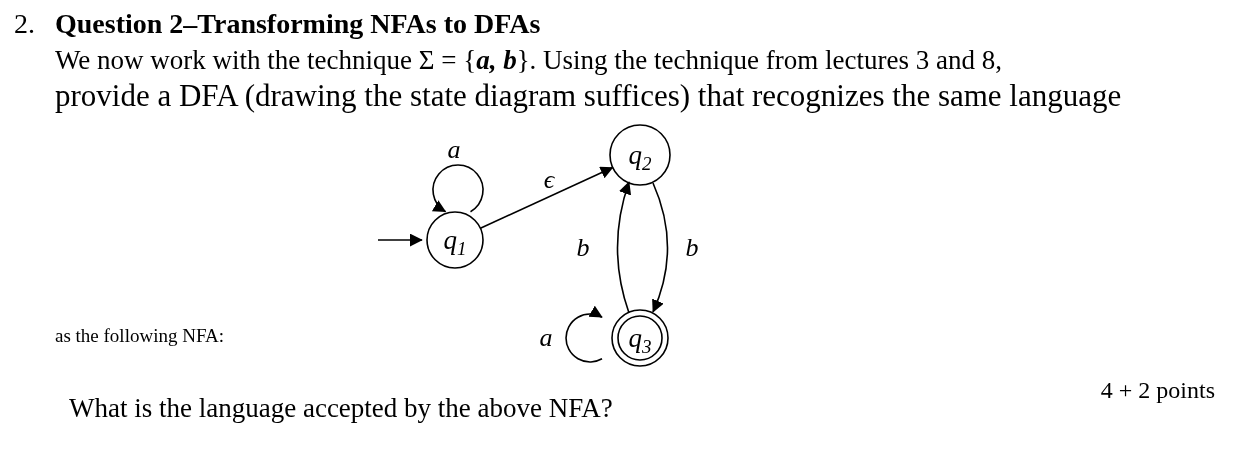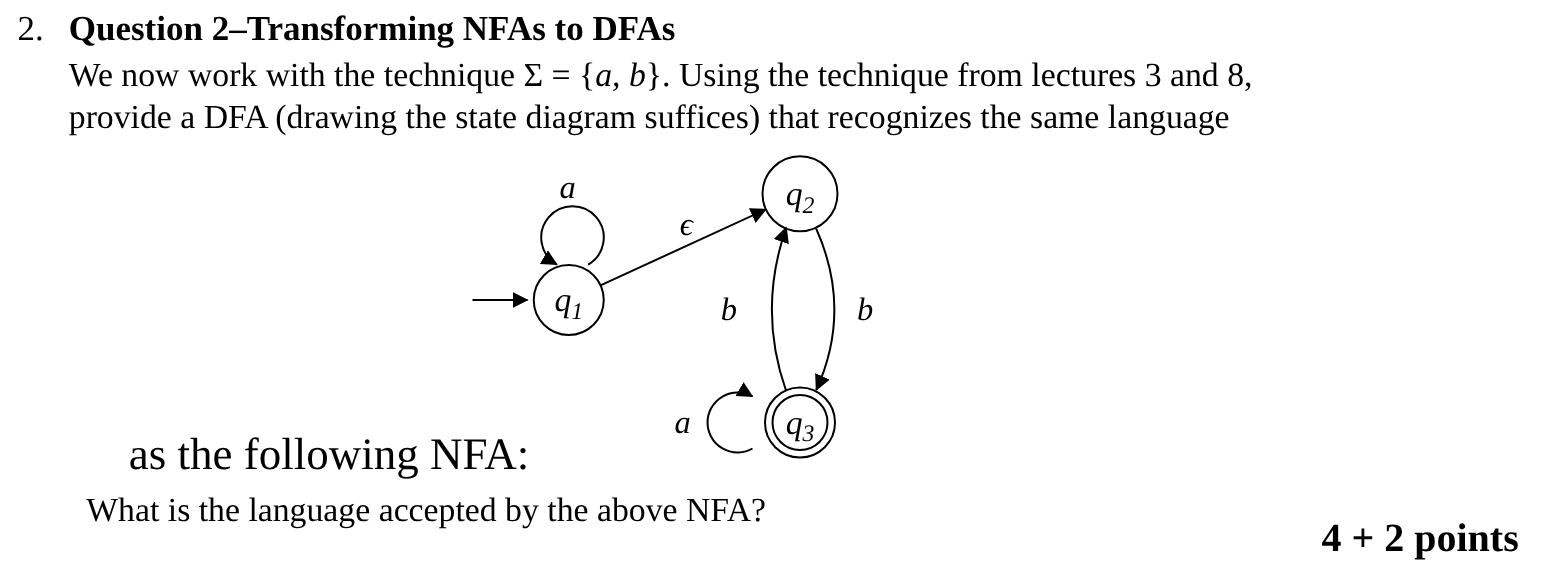--- a/index.html
+++ b/index.html
@@ -9,25 +9,25 @@
     height: 450px;
     background: #ffffff;
     color: #000000;
     font-family: "Liberation Serif", "DejaVu Serif", serif;
     overflow: hidden;
   }
   .abs { position: absolute; white-space: nowrap; }
   .item-num   { left: 14px;  top: 8px;   font-size: 28px; }
   .title      { left: 55px;  top: 8px;   font-size: 28px; font-weight: bold; }
   .body-line1 { left: 55px;  top: 45px;  font-size: 27px; }
-  .body-line2 { left: 55px;  top: 78px;  font-size: 27px; }
-  .after-diag { left: 55px;  top: 342px; font-size: 36px; margin-left: 48px; }
+  .body-line2 { left: 55px;  top: 78px;  font-size: 31px; }
+  .after-diag { left: 55px;  top: 325px; font-size: 19px; }
   .question   { left: 69px;  top: 393px; font-size: 27px; }
-  .points     { right: 39px; top: 412px; font-size: 32px; font-weight: bold; }
-  .math-it { font-style: italic; }
+  .points     { right: 39px; top: 377px; font-size: 24px; font-weight: normal; }
+  .math-it { font-style: italic; font-weight: bold; }
   .diagram-svg {
     position: absolute;
     left: 370px;
     top: 108px;
     width: 390px;
     height: 280px;
   }
   .edge { stroke: #000; stroke-width: 1.6; fill: none; }
   .state { stroke: #000; stroke-width: 1.6; fill: none; }
   .svg-label {

